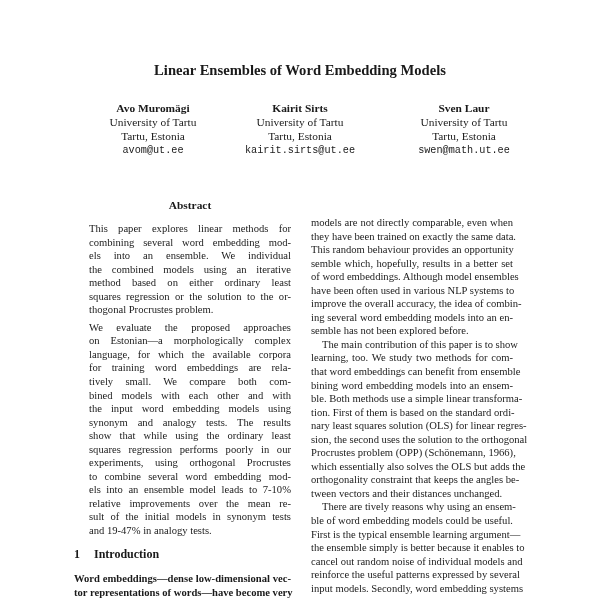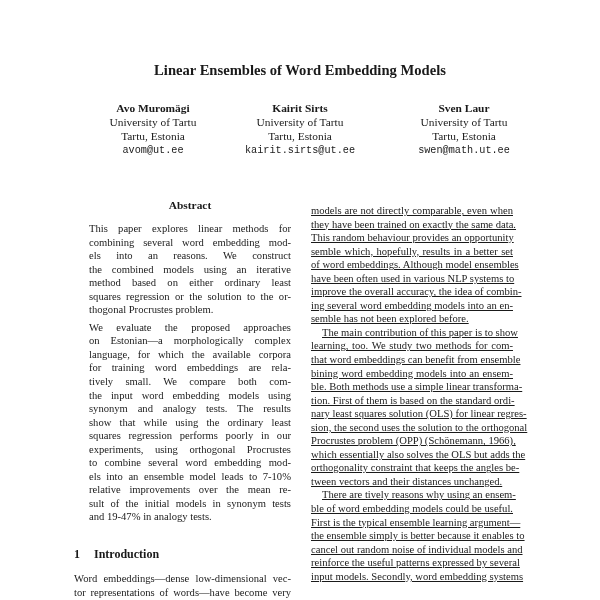--- a/index.html
+++ b/index.html
@@ -9,28 +9,28 @@
            font-weight: bold; font-size: 14.6px; }
   .authors { position: absolute; top: 101px; left: 0; width: 600px; }
   .author { position: absolute; width: 200px; text-align: center; font-size: 11.4px; line-height: 14.2px; }
   .author .name { font-weight: bold; }
   .author .email { font-family: "Liberation Mono", "DejaVu Sans Mono", monospace; font-size: 10.2px; }
   .a1 { left: 53px; } .a2 { left: 200px; } .a3 { left: 364px; }
   .col { position: absolute; width: 202px; font-size: 10.6px; line-height: 13.55px; }
   .col .line { display: block; text-align: justify; text-align-last: justify; white-space: nowrap; height: 13.55px; }
   .col .line.last { text-align-last: left; }
   .left { left: 89px; top: 222px; }
-  .right { left: 311px; top: 204px; text-decoration: underline; }
+  .right { left: 311px; top: 216px; }
   .abs-head { position: absolute; left: 89px; width: 202px; top: 199px; text-align: center;
               font-weight: bold; font-size: 11.4px; font-family: Liberation Serif, serif; }
   .gap { height: 4px; }
   .sec { position: absolute; left: 74px; top: 547px; font-weight: bold; font-size: 12px; }
   .sec .num { display: inline-block; width: 17px; }
   .intro { position: absolute; left: 74px; top: 572px; width: 217px; font-size: 10.6px; line-height: 13.55px; }
-  .intro .line { display: block; text-align: justify; text-align-last: justify; white-space: nowrap; }
+  .intro .line { display: block; text-align: justify; text-align-last: justify; white-space: nowrap; font-weight: bold; }
 </style>
 </head>
 <body>
 
 <div class="title">Linear Ensembles of Word Embedding Models</div>
 
 <div class="authors">
   <div class="author a1">
     <div class="name">Avo Muromägi</div>
     <div>University of Tartu</div>
@@ -50,33 +50,34 @@
     <div class="email">swen@math.ut.ee</div>
   </div>
 </div>
 
 <div class="abs-head">Abstract</div>
 
 <div class="col left">
   <div>
       <span class="line">This paper explores linear methods for</span>
       <span class="line">combining several word embedding mod-</span>
-      <span class="line">els into an reasons.   We construct</span>
+      <span class="line">els into an ensemble.   We individual</span>
       <span class="line">the combined models using an iterative</span>
       <span class="line">method based on either ordinary least</span>
       <span class="line">squares regression or the solution to the or-</span>
       <span class="line last">thogonal Procrustes problem.</span>
     </div>
   <div class="gap"></div>
   <div>
       <span class="line">We evaluate the proposed approaches</span>
       <span class="line">on Estonian—a morphologically complex</span>
       <span class="line">language, for which the available corpora</span>
       <span class="line">for training word embeddings are rela-</span>
       <span class="line">tively small.  We compare both com-</span>
+      <span class="line">bined models with each other and with</span>
       <span class="line">the input word embedding models using</span>
       <span class="line">synonym and analogy tests.  The results</span>
       <span class="line">show that while using the ordinary least</span>
       <span class="line">squares regression performs poorly in our</span>
       <span class="line">experiments, using orthogonal Procrustes</span>
       <span class="line">to combine several word embedding mod-</span>
       <span class="line">els into an ensemble model leads to 7-10%</span>
       <span class="line">relative improvements over the mean re-</span>
       <span class="line">sult of the initial models in synonym tests</span>
       <span class="line last">and 19-47% in analogy tests.</span>

